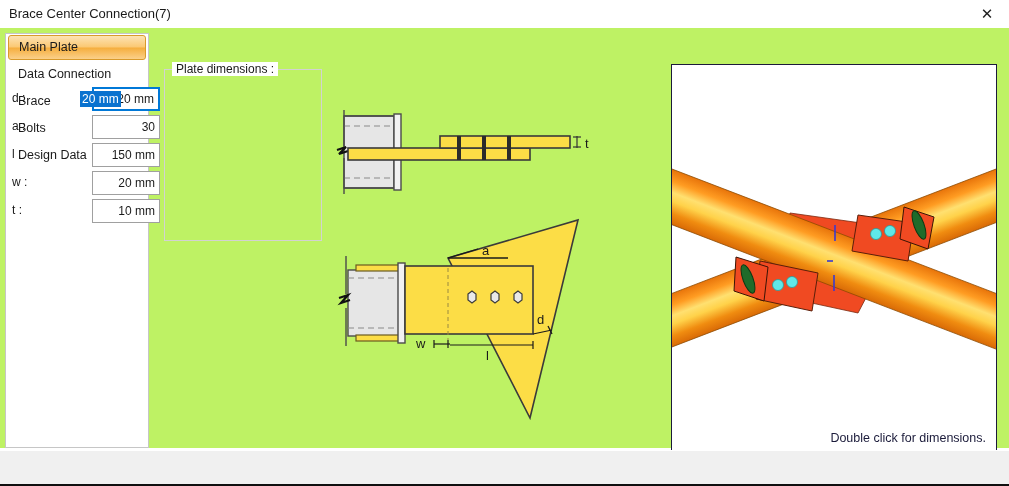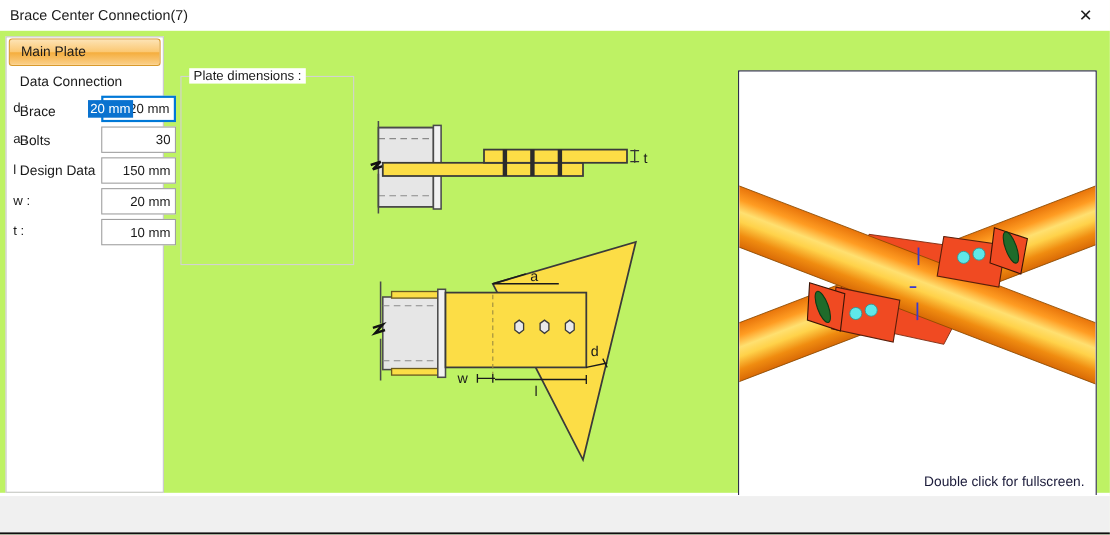--- a/index.html
+++ b/index.html
@@ -268,21 +268,21 @@
       <polygon points="88,196 146,208 140,246 84,234" fill="#f04a22" stroke="#5a1f0a" stroke-width="1"></polygon>
       <polygon points="64,192 96,202 92,236 62,226" fill="#f04a22" stroke="#3a1405" stroke-width="1"></polygon>
       <ellipse cx="76" cy="214" rx="5" ry="15" transform="rotate(-20 76 214)" fill="#1f6b2a" stroke="#0d3a14" stroke-width="1"></ellipse>
       <circle cx="106" cy="220" r="5.5" fill="#5fe8e8" stroke="#2a9a9a" stroke-width="0.8"></circle>
       <circle cx="120" cy="217" r="5.5" fill="#5fe8e8" stroke="#2a9a9a" stroke-width="0.8"></circle>
 
       <line x1="163" y1="160" x2="163" y2="176" stroke="#3a3ad0" stroke-width="1.6"></line>
       <line x1="162" y1="210" x2="162" y2="226" stroke="#3a3ad0" stroke-width="1.6"></line>
       <line x1="155" y1="196" x2="161" y2="196" stroke="#3a3ad0" stroke-width="1.6"></line>
     </svg>
-    <div id="preview-hint">Double click for fullscreen.</div>
+    <div id="preview-hint">Double click for dimensions.</div>
   </div>
 </div>
 
 <div id="bottombar">
   
   
   
   
 </div>
 <div id="bottom-edge"></div>

